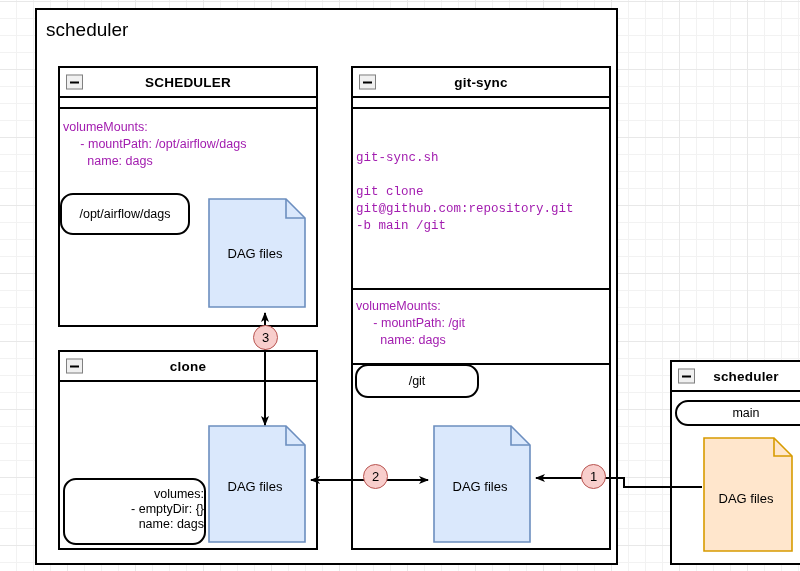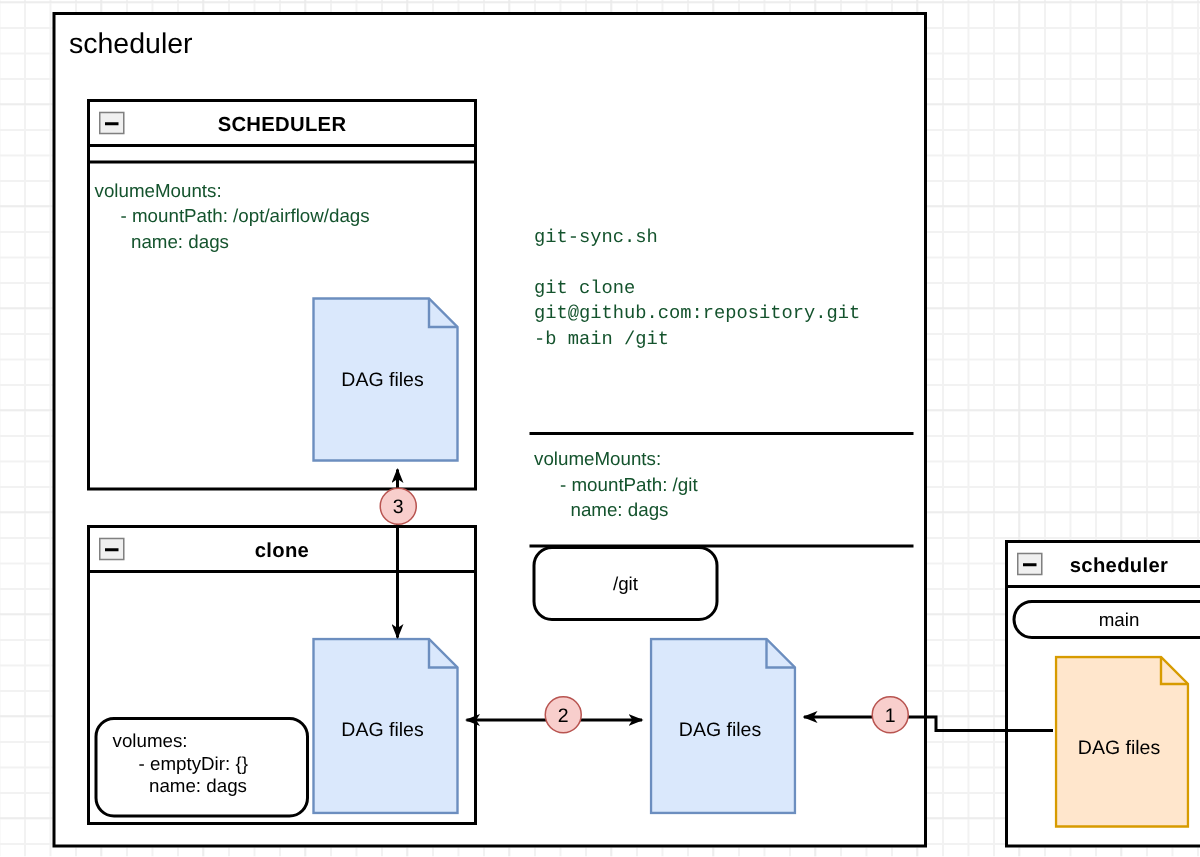--- a/index.html
+++ b/index.html
@@ -66,21 +66,21 @@
   }
   .collapse-icon i{
     display:block;width:9px;height:2px;background:#000;
   }
   .comp-body{position:relative;}
 
   
   .yaml{
     position:absolute;
     font-size:12.5px;
-    color:#14532d;
+    color:#a21caf;
     line-height:17px;
     white-space:pre;
   }
 
   
   .chip{
     position:absolute;
     border:2px solid #000;
     border-radius:13px;
     background:#ffffff;
@@ -88,21 +88,21 @@
     font-size:12.5px;color:#000;
     box-sizing:border-box;
     white-space:pre;
     text-align:center;
     line-height:15px;
   }
   .chip.multiline{
     display:block;
     padding-left:10px;
     padding-top:7px;
-    text-align:left;
+    text-align:right;
   }
 
   
   .doc{position:absolute;}
   .doc svg{display:block;}
   .doc-label{
     position:absolute;left:0;right:4px;top:50%;
     transform:translateY(-50%);
     text-align:center;
     font-size:13px;color:#000;
@@ -139,20 +139,21 @@
         </span>
       <span class="comp-title">SCHEDULER</span>
     </div>
     <div class="comp-subbar"></div>
     <div class="comp-body"></div>
   </div>
   <div class="yaml" style="left:33px;top:119px;width:248px;">volumeMounts:
      - mountPath: /opt/airflow/dags
        name: dags</div>
 
+  <div class="chip" style="left:30px;top:193px;width:130px;height:42px;">/opt/airflow/dags</div>
 
   <div class="doc" style="left:178px;top:198px;width:98px;height:110px;">
     <svg width="98" height="110" viewBox="0 0 98 110">
       <path d="M1,1 L78,1 L97,20 L97,109 L1,109 Z" fill="#dae8fc" stroke="#6c8ebf" stroke-width="1.6"></path>
       <path d="M78,1 L78,20 L97,20" fill="none" stroke="#6c8ebf" stroke-width="1.6"></path>
     </svg>
     <div class="doc-label">DAG files</div>
   </div>
 
   <div class="box comp" style="left:28px;top:350px;width:260px;height:200px;">
@@ -170,36 +171,46 @@
        name: dags</div>
 
   <div class="doc" style="left:178px;top:425px;width:98px;height:118px;">
     <svg width="98" height="118" viewBox="0 0 98 118">
       <path d="M1,1 L78,1 L97,20 L97,117 L1,117 Z" fill="#dae8fc" stroke="#6c8ebf" stroke-width="1.6"></path>
       <path d="M78,1 L78,20 L97,20" fill="none" stroke="#6c8ebf" stroke-width="1.6"></path>
     </svg>
     <div class="doc-label" style="top:52%;">DAG files</div>
   </div>
 
+  <div class="box comp" style="left:321px;top:66px;width:260px;height:484px;">
+    <div class="comp-header">
+      <span class="collapse-icon">
+          <i></i>
+        </span>
+      <span class="comp-title">git-sync</span>
+    </div>
+    <div class="comp-subbar"></div>
+    <div class="comp-body"></div>
+  </div>
 
   <div class="yaml" style="left:326px;top:150px;width:250px;font-family:Liberation Mono, monospace;">git-sync.sh
 
 git clone
 git@github.com:repository.git
 -b main /git</div>
 
   <div class="box" style="left:323px;top:288px;width:256px;height:0;border-top:2px solid #000;"></div>
 
   <div class="yaml" style="left:326px;top:298px;width:250px;">volumeMounts:
      - mountPath: /git
        name: dags</div>
 
   <div class="box" style="left:323px;top:363px;width:256px;height:0;border-top:2px solid #000;"></div>
 
-  <div class="chip" style="left:325px;top:364px;width:124px;height:50px;">/git</div>
+  <div class="chip" style="left:325px;top:364px;width:124px;height:34px;">/git</div>
 
   <div class="doc" style="left:403px;top:425px;width:98px;height:118px;">
     <svg width="98" height="118" viewBox="0 0 98 118">
       <path d="M1,1 L78,1 L97,20 L97,117 L1,117 Z" fill="#dae8fc" stroke="#6c8ebf" stroke-width="1.6"></path>
       <path d="M78,1 L78,20 L97,20" fill="none" stroke="#6c8ebf" stroke-width="1.6"></path>
     </svg>
     <div class="doc-label" style="top:52%;">DAG files</div>
   </div>
 
   <div class="box comp" style="left:640px;top:360px;width:152px;height:205px;">

